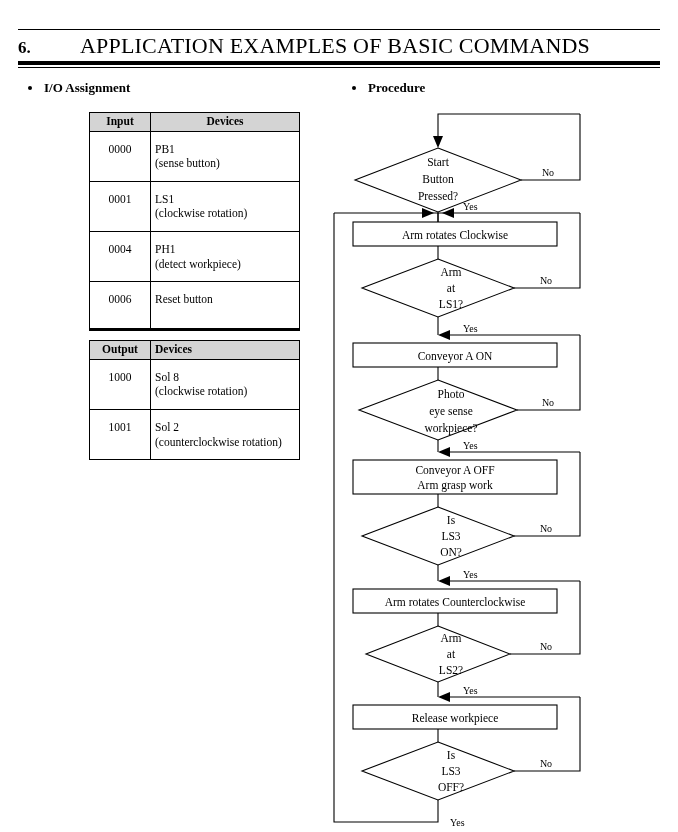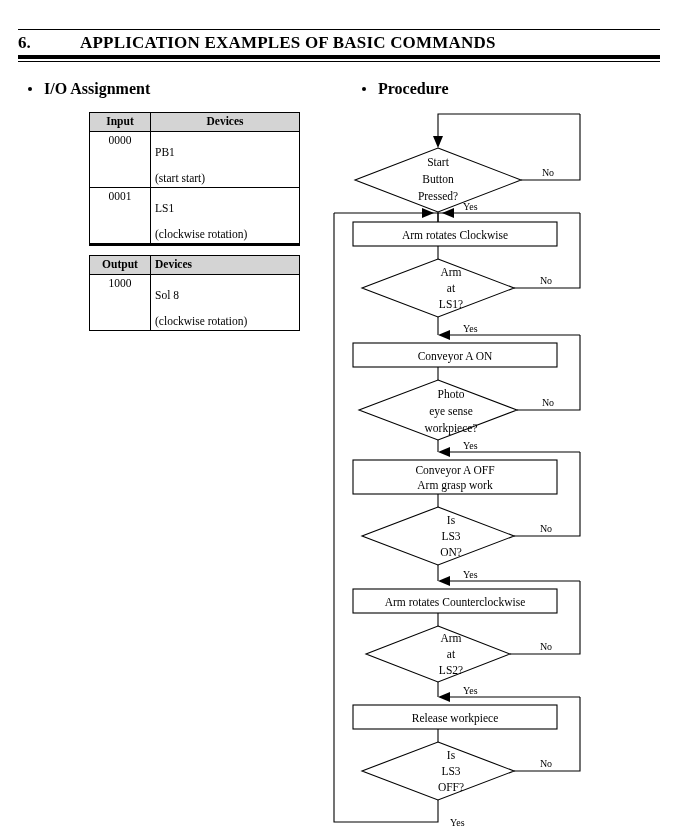--- a/index.html
+++ b/index.html
@@ -41,79 +41,79 @@
     align-items: baseline;
     padding: 3px 0 2px 0;
   }
   .heading-num {
     font-weight: bold;
     font-size: 17px;
     width: 62px;
     flex: none;
   }
   .heading-text {
-    font-weight: bold;
-    font-size: 17px;
+    font-weight: normal;
+    font-size: 22px;
     letter-spacing: 0.2px;
   }
 
   
   .bullet-row {
     position: absolute;
     display: flex;
     align-items: center;
     font-weight: bold;
-    font-size: 16px;
+    font-size: 13px;
   }
   .bullet-dot {
     width: 4px;
     height: 4px;
     border-radius: 50%;
     background: #000;
     margin-right: 12px;
     flex: none;
   }
   #io-bullet { left: 28px; top: 80px; }
-  #proc-bullet { left: 362px; top: 80px; }
+  #proc-bullet { left: 352px; top: 80px; }
 
   
   .io-tables {
     position: absolute;
     left: 89px;
     top: 112px;
     width: 182px;
   }
   table.io {
     border-collapse: collapse;
     width: 211px;
     table-layout: fixed;
     font-size: 11.5px;
   }
   table.io th,
   table.io td {
     border: 1px solid #000;
-    padding: 1px 4px;
+    padding: 10px 4px;
     vertical-align: top;
     line-height: 1.27;
   }
   table.io th {
     background: #d4d4d4;
     font-weight: bold;
     font-size: 11.5px;
     padding: 1px 4px 2px 4px;
   }
   th.col-code { width: 52px; text-align: center; }
   th.dev-center { text-align: center; }
   th.dev-left { text-align: left; }
   td.code {
     text-align: center;
     width: 52px;
   }
   td.dev { text-align: left; }
-  .dev-sub { display: block; margin-top: 12px; }
+  .dev-sub { display: block; }
   tr.tall td { height: 26px; }
   table.input-tbl { border-bottom: 3px solid #000; }
   .table-gap { height: 9px; }
 
   
   #flow {
     position: absolute;
     left: 318px;
     top: 104px;
   }
@@ -166,48 +166,69 @@
       <tr>
         <th class="col-code">Input</th>
         <th class="dev-center">Devices</th>
       </tr>
     </thead>
     <tbody>
       <tr class="tall">
         <td class="code">0000</td>
         <td class="dev">
           <span class="dev-sub">PB1</span>
-          <span class="dev-sub">(start start)</span>
+          <span class="dev-sub">(sense button)</span>
         </td>
       </tr>
       <tr class="tall">
         <td class="code">0001</td>
         <td class="dev">
           <span class="dev-sub">LS1</span>
           <span class="dev-sub">(clockwise rotation)</span>
+        </td>
+      </tr>
+      <tr class="tall">
+        <td class="code">0004</td>
+        <td class="dev">
+          <span class="dev-sub">PH1</span>
+          <span class="dev-sub">(detect workpiece)</span>
+        </td>
+      </tr>
+      <tr class="tall">
+        <td class="code">0006</td>
+        <td class="dev">
+          <span class="dev-sub">Reset button</span>
+          <span class="dev-sub"></span>
         </td>
       </tr>
     </tbody>
   </table>
 
   <div class="table-gap"></div>
 
   <table class="io output-tbl">
     <thead>
       <tr>
         <th class="col-code">Output</th>
         <th class="dev-left">Devices</th>
       </tr>
     </thead>
     <tbody>
       <tr class="tall">
         <td class="code">1000</td>
         <td class="dev">
           <span class="dev-sub">Sol 8</span>
           <span class="dev-sub">(clockwise rotation)</span>
+        </td>
+      </tr>
+      <tr class="tall">
+        <td class="code">1001</td>
+        <td class="dev">
+          <span class="dev-sub">Sol 2</span>
+          <span class="dev-sub">(counterclockwise rotation)</span>
         </td>
       </tr>
     </tbody>
   </table>
 </div>
 
 <svg id="flow" width="300" height="728" viewBox="0 0 300 728">
 
   <path class="line" d="M 262 10 L 120 10 L 120 34"></path>
   <polygon class="arrowhead" points="120,44 115,32 125,32"></polygon>

